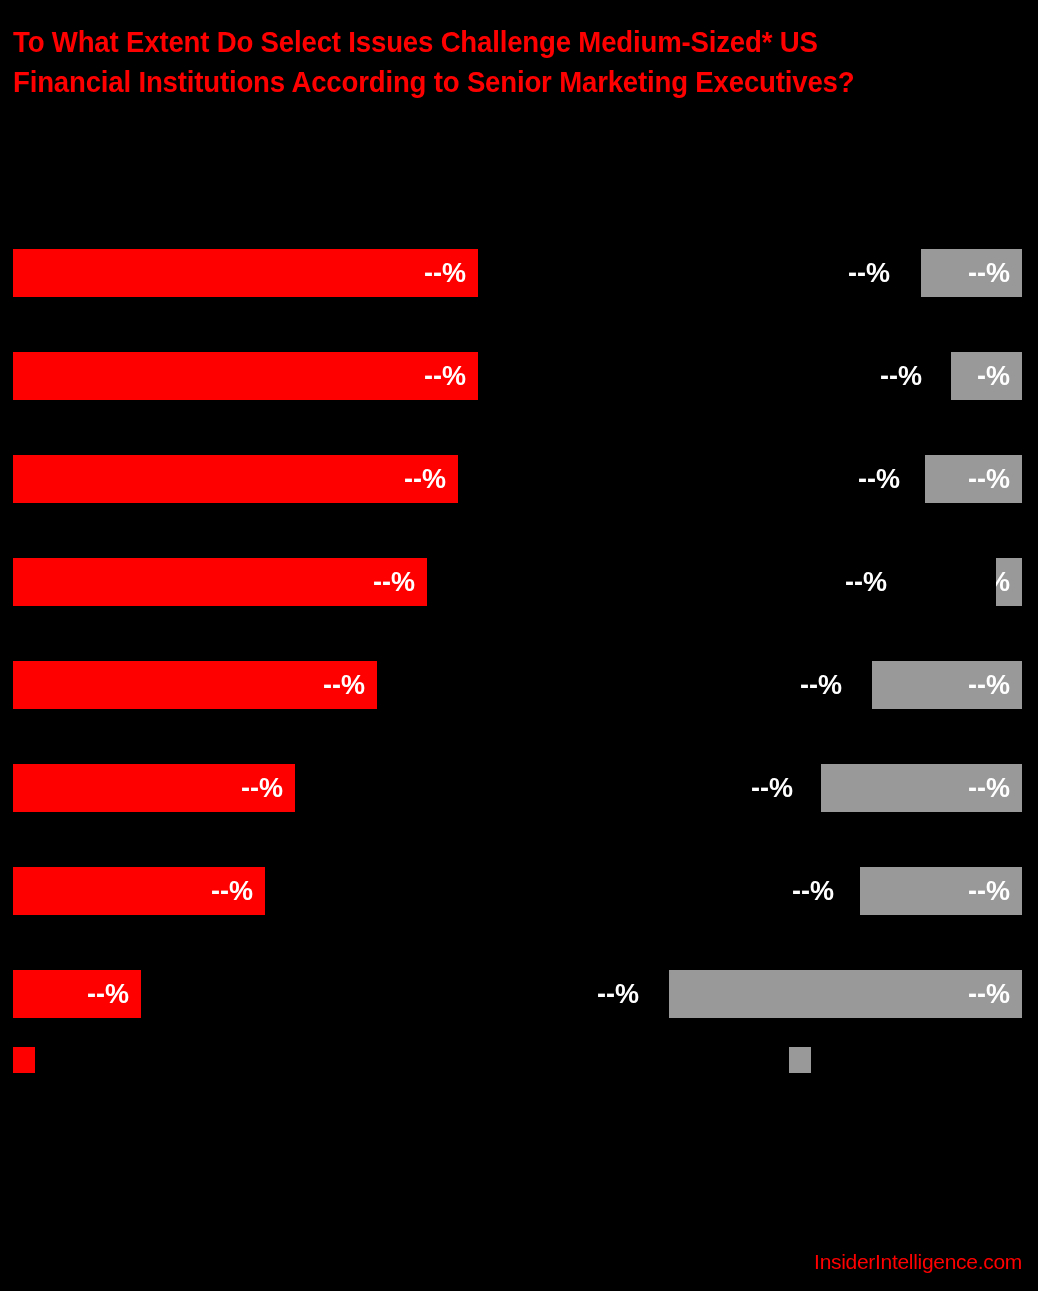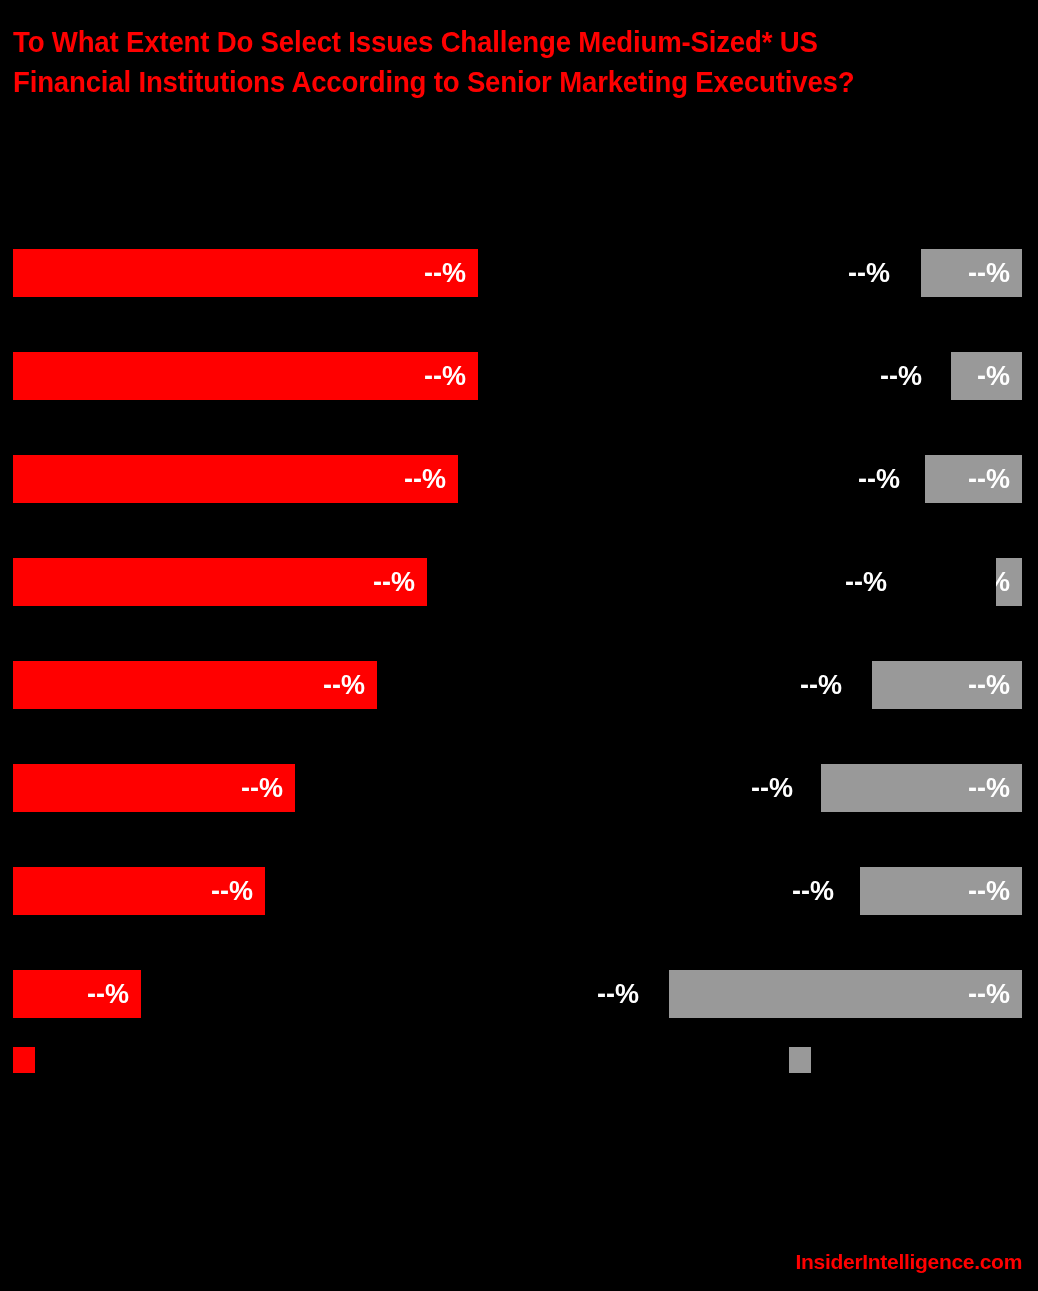--- a/index.html
+++ b/index.html
@@ -163,21 +163,21 @@
     color: #000000;
     font-size: 14px;
     line-height: 19px;
   }
   .chart-brand {
     position: absolute;
     right: 16px;
     top: 1250px;
     color: #FF0000;
     font-size: 21px;
-    font-weight: bold;
+    font-weight: normal;
     letter-spacing: -0.3px;
     white-space: nowrap;
   }
 </style>
 </head>
 <body>
 
 <div id="chart-root">
 
   <div class="chart-title">To What Extent Do Select Issues Challenge Medium-Sized* US Financial Institutions According to Senior Marketing Executives?</div>

